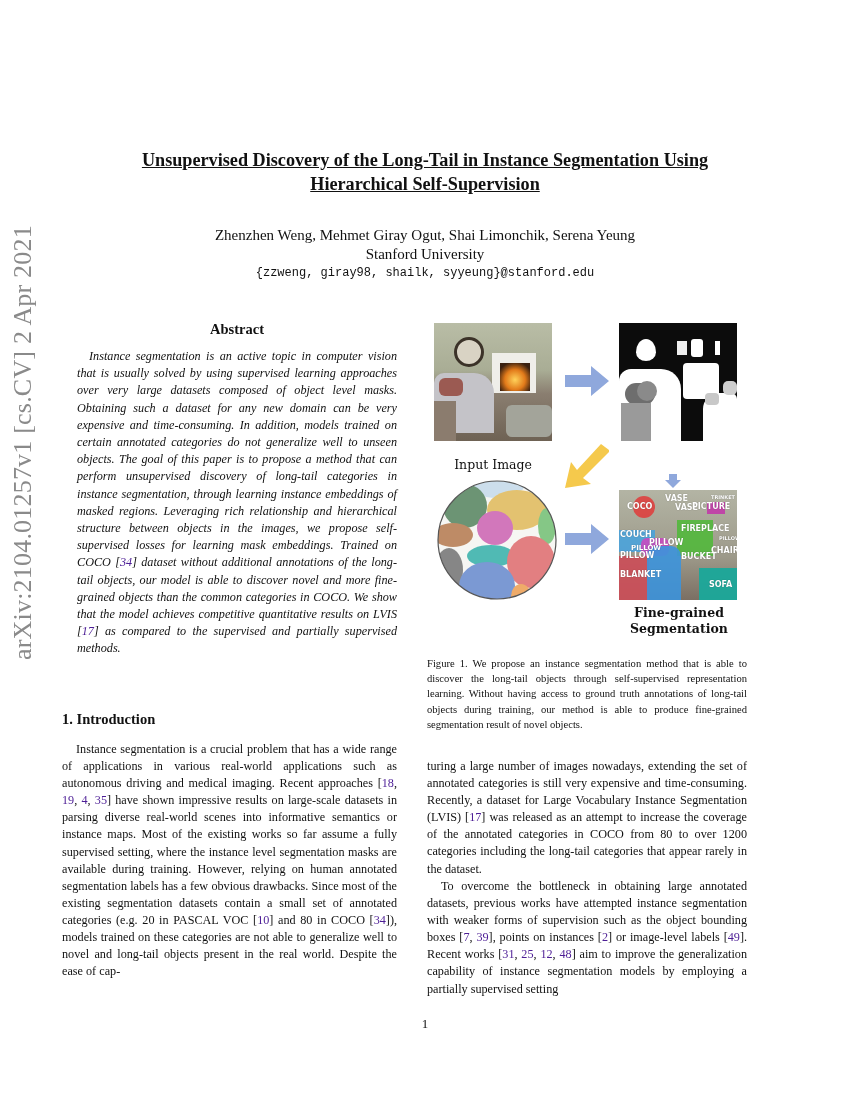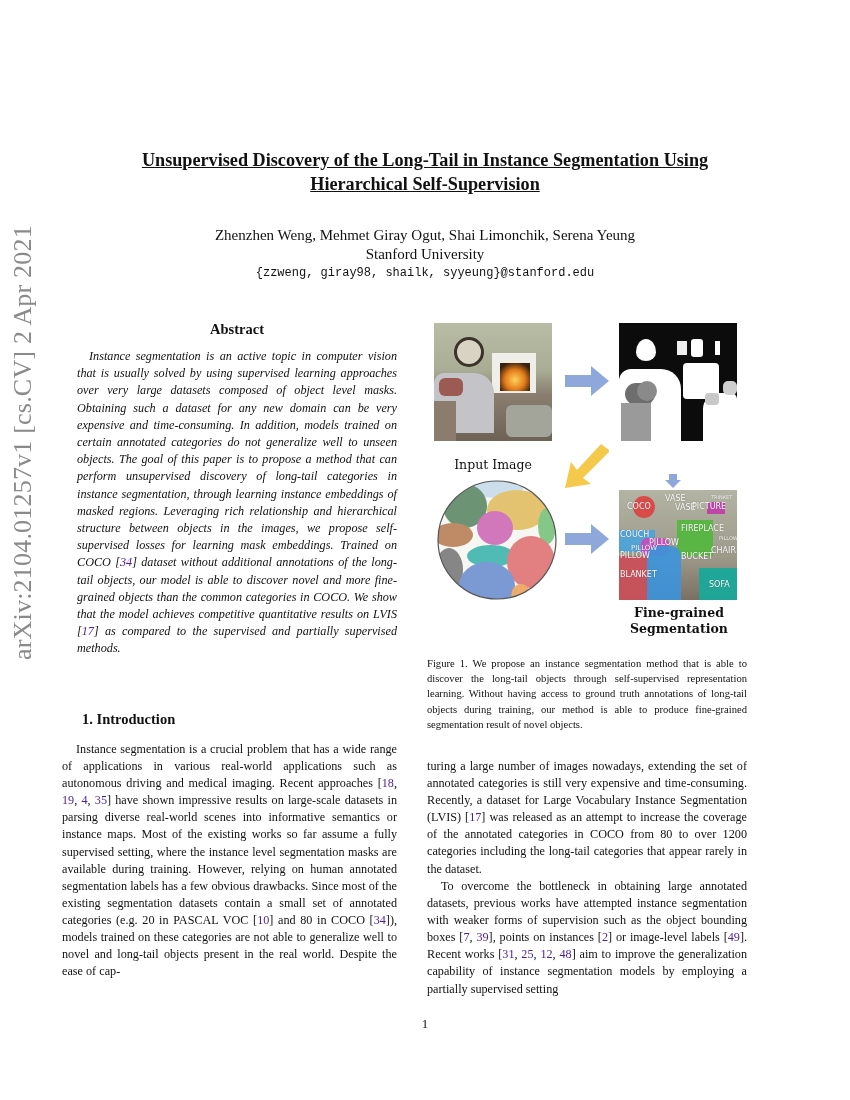--- a/index.html
+++ b/index.html
@@ -10,30 +10,30 @@
            font-size:18.2px; line-height:24px;text-decoration:underline; }
   .authors { left:60px; width:730px; top:226px; text-align:center; font-size:15px; line-height:19px; }
   .affil { left:60px; width:730px; top:245px; text-align:center; font-size:15px; line-height:19px; }
   .email { left:60px; width:730px; top:264px; text-align:center; font-family:"Liberation Mono","DejaVu Sans Mono",monospace; font-size:12px; line-height:18px; }
   .arxiv { left:8px; top:660px; transform-origin:0 0; transform:rotate(-90deg); color:#8a8a8a;
            font-size:26px; white-space:nowrap; letter-spacing:0.2px; width:390px; }
   .col-l { left:77px; width:320px; }
   .col-r { left:427px; width:320px; }
   .abs-head { top:321px; text-align:center; font-weight:bold; font-size:14.5px; }
   .abs-text { top:348px; font-style:italic; font-size:12.2px; line-height:17.2px; text-align:justify; text-indent:12px; hyphens:manual; }
-  .sec-head { top:711px; font-weight:bold; font-size:14.5px; left:62px;margin-left:20px; }
+  .sec-head { top:711px; font-weight:bold; font-size:14.5px; left:62px; }
   .body-text { font-size:12.2px; line-height:17.1px; text-align:justify; }
   .p-indent { text-indent:14px; }
   .cite { color:#4c1d95; }
   .caption { top:656px; font-size:10.6px; line-height:15.2px; text-align:justify; }
   .pagenum { left:405px; top:1016px; width:40px; text-align:center; font-size:13px; }
   
   .fig-img { position:absolute; box-sizing:border-box; }
   .fig-label { position:absolute; font-family:"DejaVu Serif","Liberation Serif",serif; font-size:12.5px; line-height:16px; text-align:center; color:#111; }
-  .seg-tag { position:absolute; color:#fff; font-family:"DejaVu Sans","Liberation Sans",sans-serif; font-weight:normal; font-size:8px; line-height:9px; text-shadow:0 0 1px rgba(0,0,0,0.4); white-space:nowrap; }
+  .seg-tag { position:absolute; color:#fff; font-family:"DejaVu Sans","Liberation Sans",sans-serif; font-weight:bold; font-size:8px; line-height:9px; text-shadow:0 0 1px rgba(0,0,0,0.4); white-space:nowrap; }
 </style>
 </head>
 <body>
 
 <div class="abs title">
   <div>Unsupervised Discovery of the Long-Tail in Instance Segmentation Using</div>
   <div>Hierarchical Self-Supervision</div>
 </div>
 <div class="abs authors">Zhenzhen Weng, Mehmet Giray Ogut, Shai Limonchik, Serena Yeung</div>
 <div class="abs affil">Stanford University</div>

